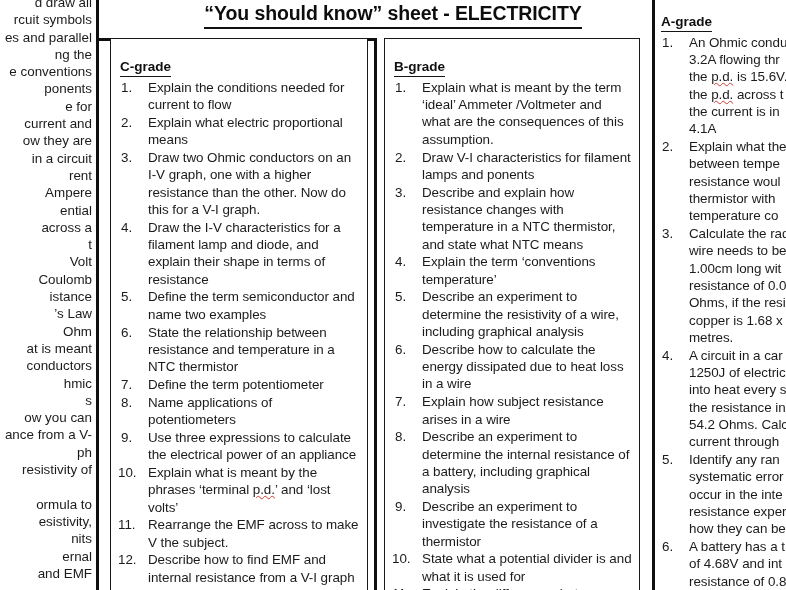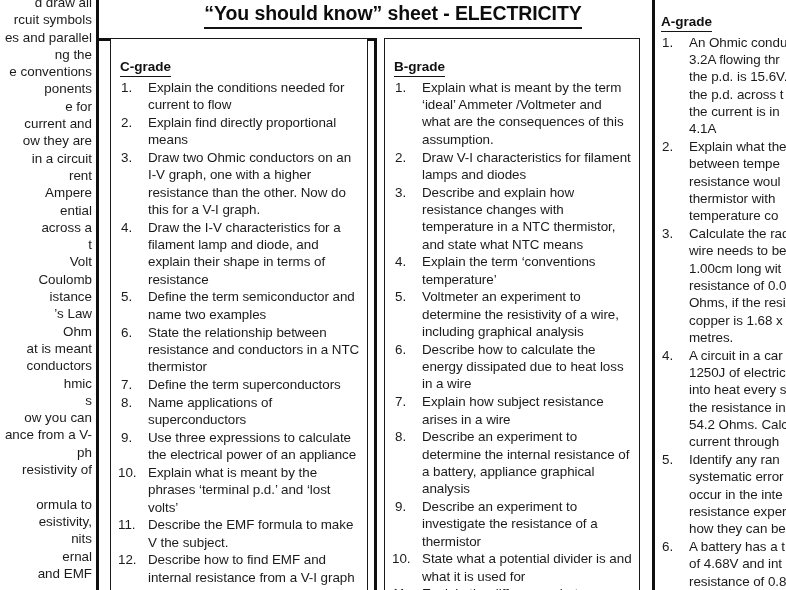--- a/index.html
+++ b/index.html
@@ -140,20 +140,21 @@
     font-size: 13.4px;
     line-height: 17.3px;
     white-space: nowrap;
     color: #1b1b1b;
     padding-left: 0;
   }
   .clip-lines p.blank { height: 17.3px; }
 
   
   .sp {
+    text-decoration: underline;
     text-decoration-color: #d23b2e;
     text-decoration-style: wavy;
     text-decoration-thickness: 1px;
     text-underline-offset: 1px;
   }
   .right-align { text-align: right; }
 </style>
 </head>
 <body>
 
@@ -205,48 +206,48 @@
           <p>and EMF</p>
         </div>
     </div>
   </div>
 
   <div class="col c-grade">
     <div class="col-inner">
       <div class="grade-head">C-grade</div>
       <ol class="items" id="c-list">
           <li>Explain the conditions needed for current to flow</li>
-          <li>Explain find directly proportional means</li>
+          <li>Explain what electric proportional means</li>
           <li>Draw two Ohmic conductors on an I-V graph, one with a higher resistance than the other. Now do this for a V-I graph.</li>
           <li>Draw the I-V characteristics for a filament lamp and diode, and explain their shape in terms of resistance</li>
           <li>Define the term semiconductor and name two examples</li>
-          <li>State the relationship between resistance and conductors in a NTC thermistor</li>
-          <li>Define the term superconductors</li>
-          <li>Name applications of superconductors</li>
+          <li>State the relationship between resistance and temperature in a NTC thermistor</li>
+          <li>Define the term potentiometer</li>
+          <li>Name applications of potentiometers</li>
           <li>Use three expressions to calculate the electrical power of an appliance</li>
           <li class="wide-num">Explain what is meant by the phrases ‘terminal <span class="sp">p.d.</span>’ and ‘lost volts’</li>
-          <li class="wide-num">Describe the EMF formula to make V the subject.</li>
+          <li class="wide-num">Rearrange the EMF across to make V the subject.</li>
           <li class="wide-num">Describe how to find EMF and internal resistance from a V-I graph</li>
           <li class="wide-num">Describe a potentiometer</li>
         </ol>
     </div>
   </div>
 
   <div class="col b-grade">
     <div class="col-inner">
       <div class="grade-head">B-grade</div>
       <ol class="items" id="b-list">
           <li>Explain what is meant by the term ‘ideal’ Ammeter /Voltmeter and what are the consequences of this assumption.</li>
-          <li>Draw V-I characteristics for filament lamps and diodes</li>
+          <li>Draw V-I characteristics for filament lamps and ponents</li>
           <li>Describe and explain how resistance changes with temperature in a NTC thermistor, and state what NTC means</li>
           <li>Explain the term ‘conventions temperature’</li>
-          <li>Voltmeter an experiment to determine the resistivity of a wire, including graphical analysis</li>
+          <li>Describe an experiment to determine the resistivity of a wire, including graphical analysis</li>
           <li>Describe how to calculate the energy dissipated due to heat loss in a wire</li>
           <li>Explain how subject resistance arises in a wire</li>
-          <li>Describe an experiment to determine the internal resistance of a battery, appliance graphical analysis</li>
+          <li>Describe an experiment to determine the internal resistance of a battery, including graphical analysis</li>
           <li>Describe an experiment to investigate the resistance of a thermistor</li>
           <li class="wide-num">State what a potential divider is and what it is used for</li>
           <li class="wide-num">Explain the differences between potential dividers and potentiometers</li>
         </ol>
     </div>
   </div>
 
   <div class="col a-grade">
     <div class="col-inner">
       <div class="grade-head">A-grade</div>

